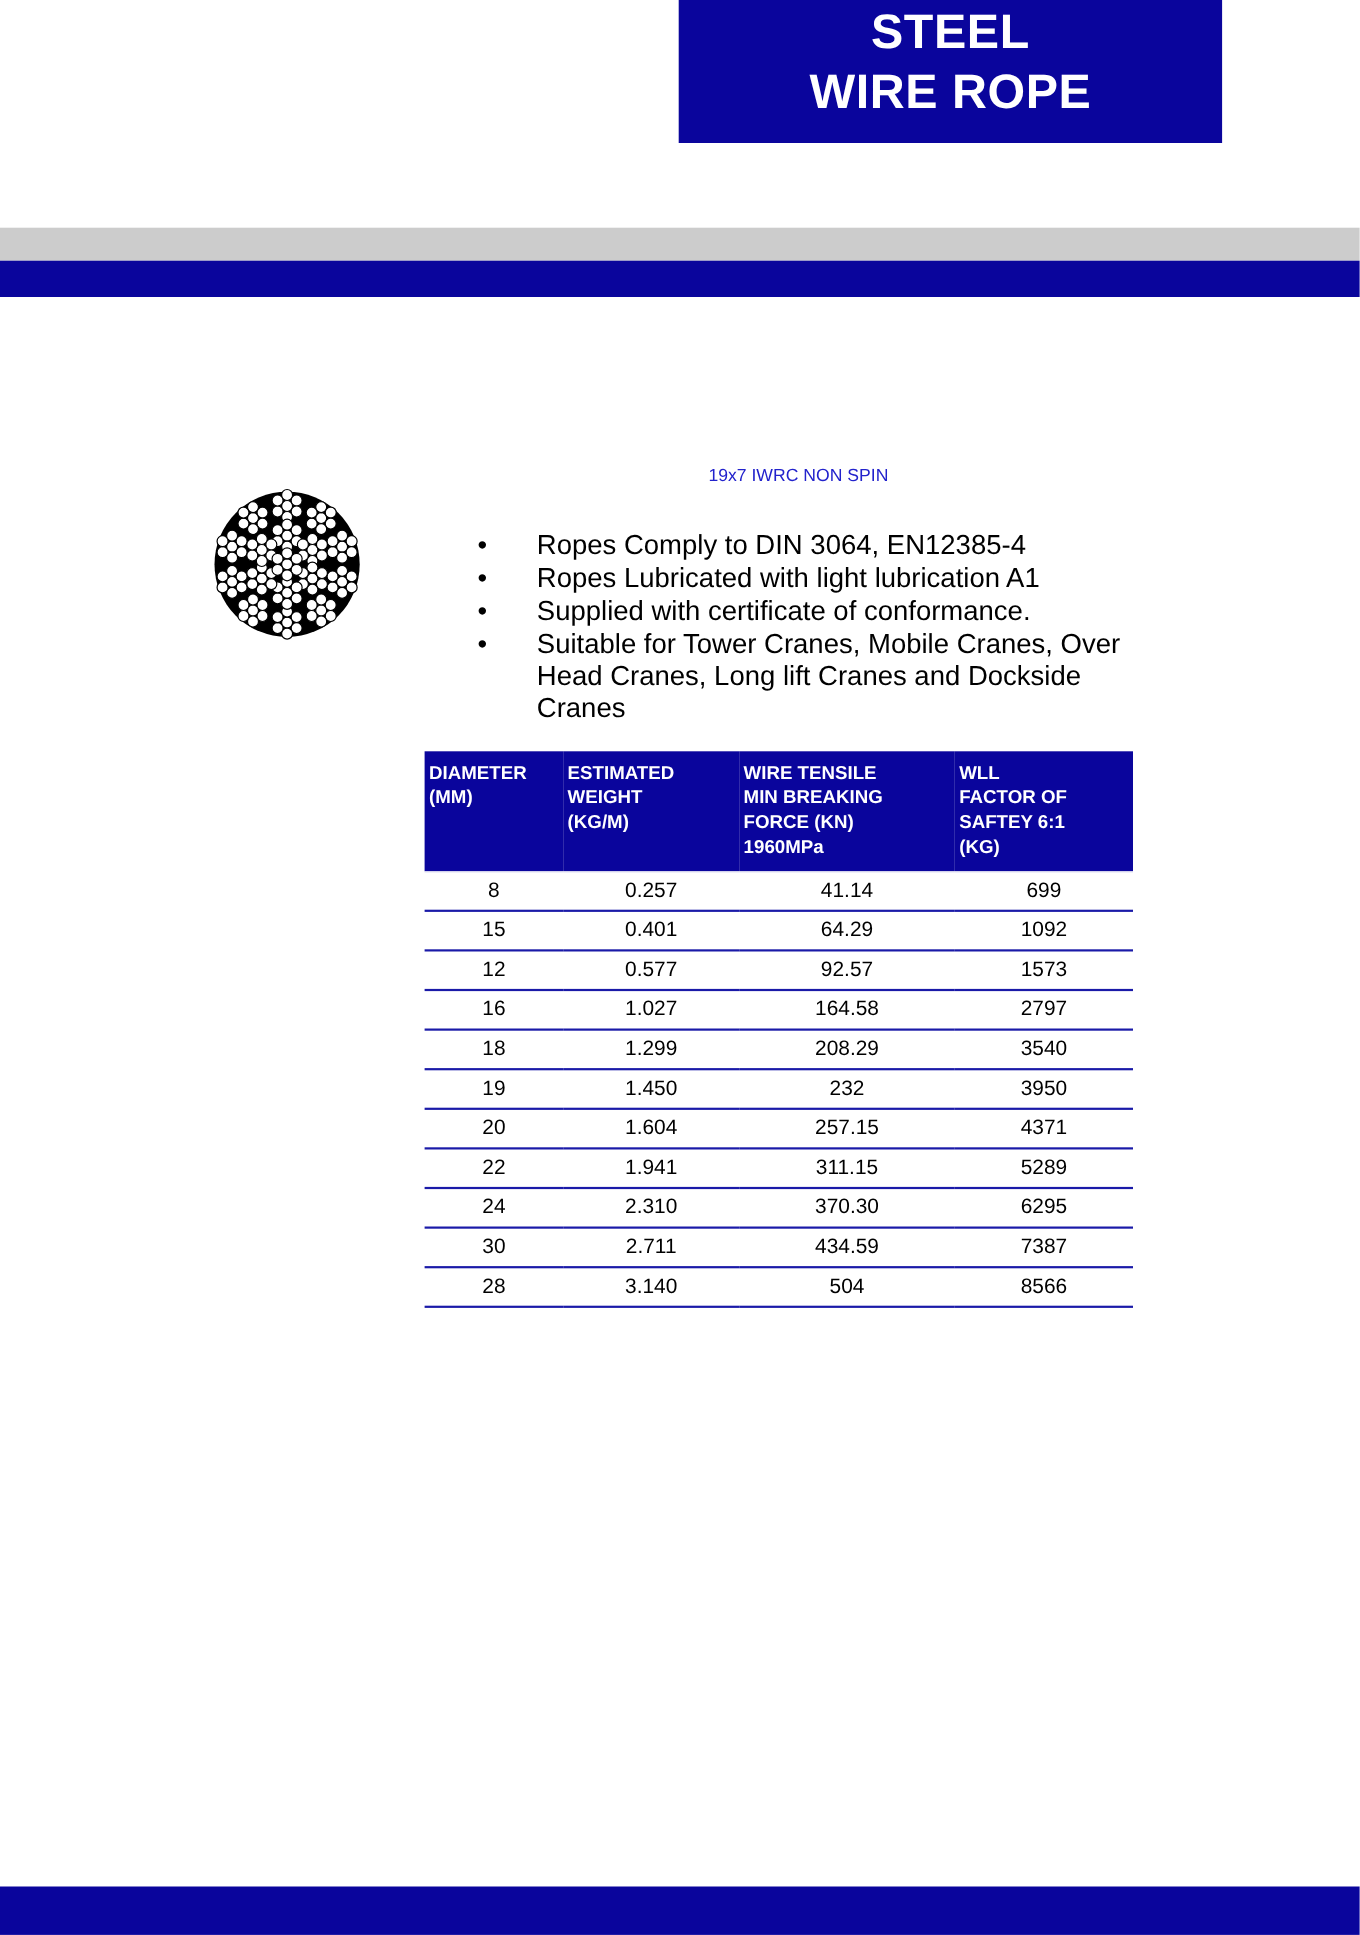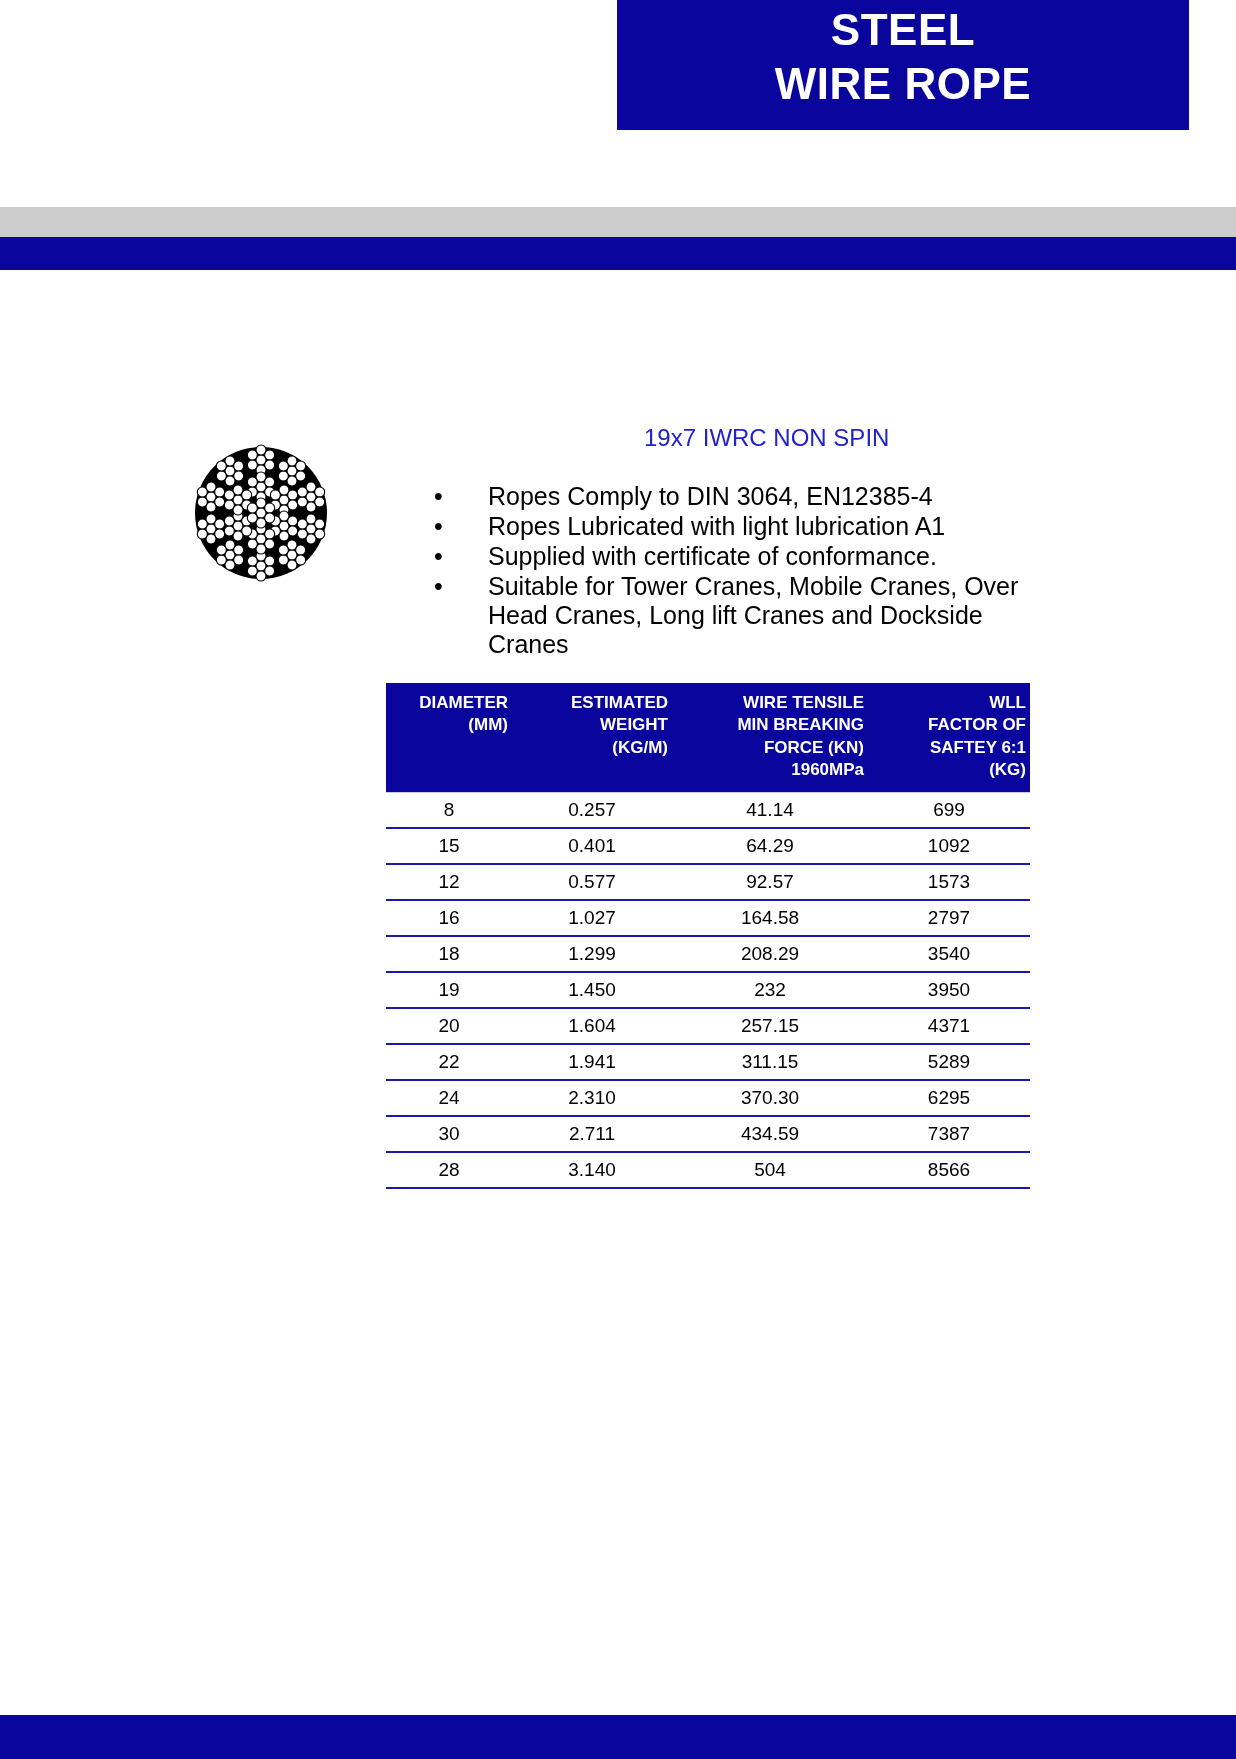--- a/index.html
+++ b/index.html
@@ -14,21 +14,21 @@
     font-family: "Liberation Sans", sans-serif;
     position: relative;
     overflow: hidden;
   }
 
   
   .header-banner {
     position: absolute;
     left: 617px;
     top: 0px;
-    width: 572px;
+    width: 494px;
     height: 130px;
     background: #0a059c;
     display: flex;
     flex-direction: column;
     align-items: center;
     justify-content: center;
     box-sizing: border-box;
     padding-bottom: 17px;
   }
   .header-line {
@@ -66,21 +66,21 @@
     height: 44px;
     background: #0a059c;
   }
 
   
   .product-title {
     position: absolute;
     left: 644px;
     top: 424px;
     color: #2222cc;
-    font-size: 24px;
+    font-size: 16px;
     font-weight: normal;
     white-space: nowrap;
   }
 
   
   .rope-figure {
     position: absolute;
     left: 183px;
     top: 435px;
     width: 156px;
@@ -130,21 +130,21 @@
     width: 644px;
     table-layout: fixed;
   }
   table.spec-table th {
     background: #0a059c;
     color: #ffffff;
     font-size: 17px;
     font-weight: bold;
     line-height: 1.32;
     padding: 9px 4px 10px 4px;
-    text-align: right;
+    text-align: left;
     vertical-align: top;
     border: none;
     margin-left: 12px;
   }
   table.spec-table td {
     font-size: 19px;
     color: #000000;
     text-align: center;
     padding: 6px 4px 6px 4px;
     border-top: 2px solid #1a1aa8;

